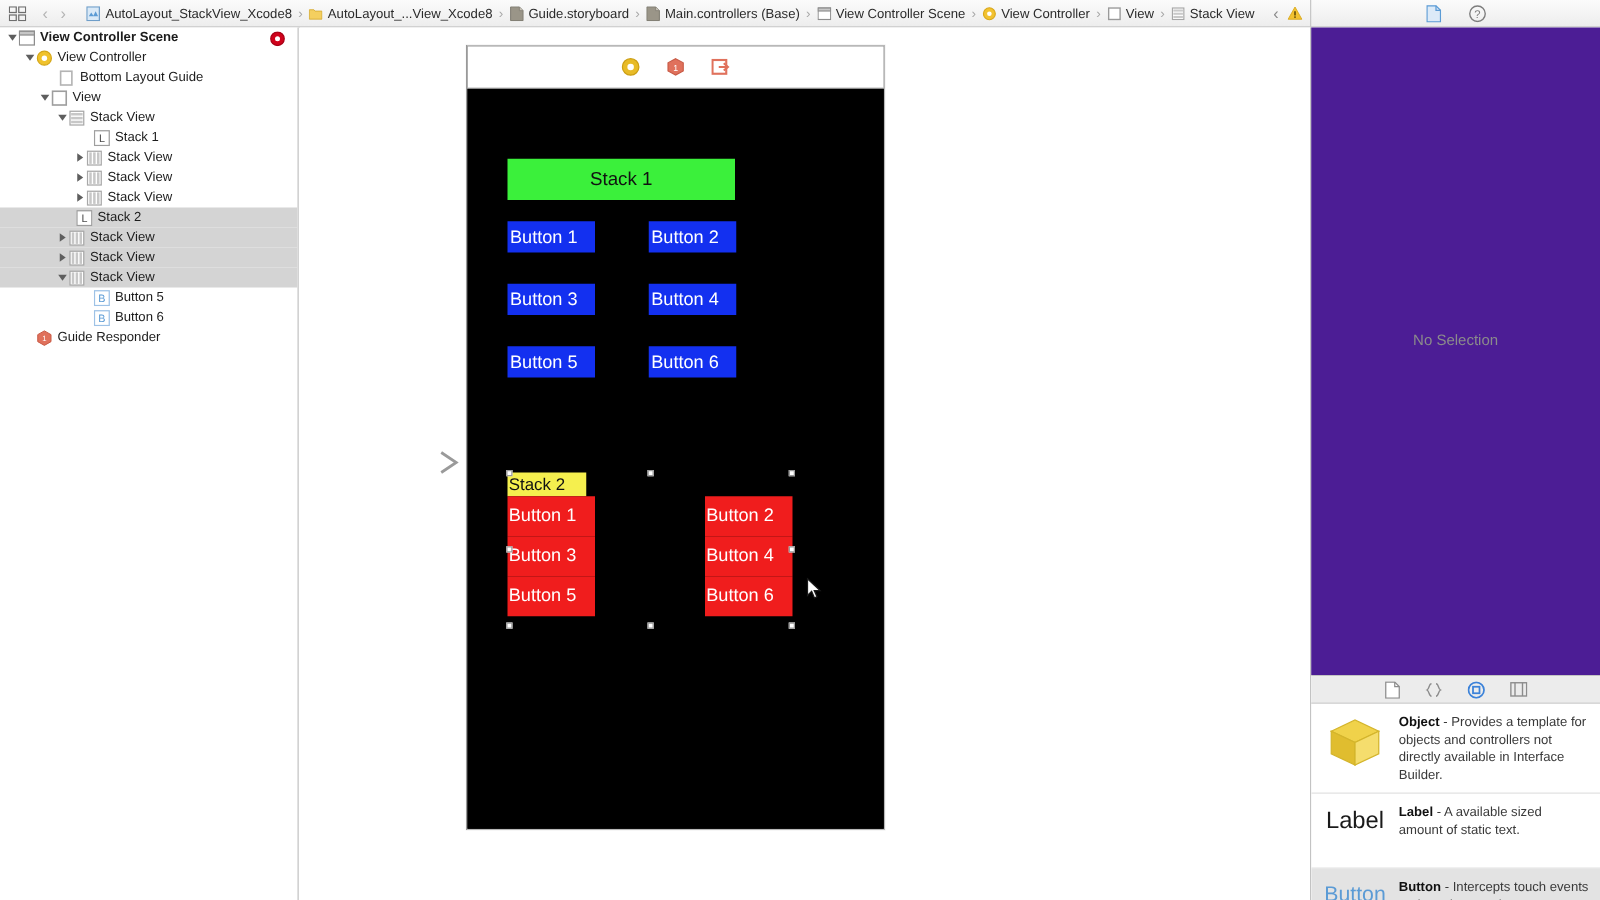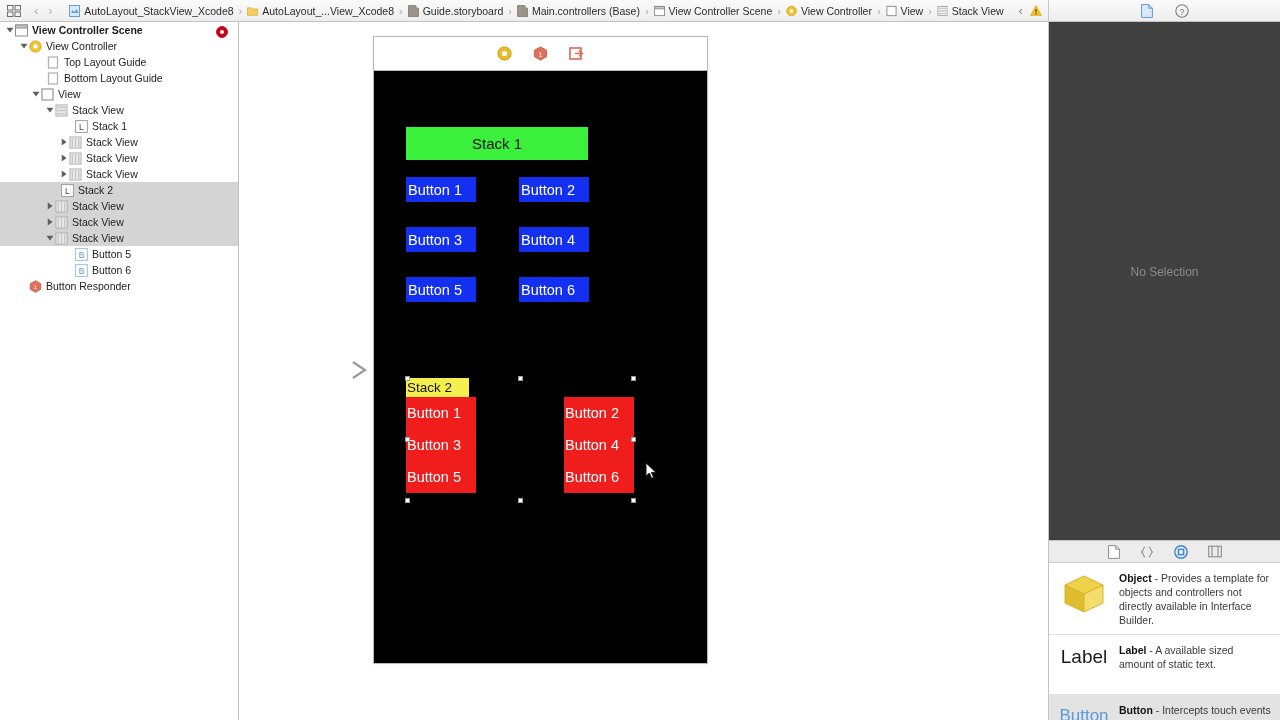--- a/index.html
+++ b/index.html
@@ -136,21 +136,21 @@
 
   
   .inspector {
     position: absolute; left: 1048px; top: 22px;
     width: 232px; height: 698px;
     background: #ececec;
     border-left: 1px solid #c3c3c3;
     display: flex; flex-direction: column;
   }
   .insp-top {
-    flex: 0 0 518px; position: relative; background: #404040;
+    flex: 0 0 518px; position: relative; background: #4c1d95;
   }
   .no-selection {
     position: absolute; left: 0; right: 0; top: 243px;
     text-align: center; font-size: 12px; color: #8b8b8b;
   }
   .lib {
     flex: 1 1 auto; background: #ffffff;
     border-top: 1px solid #c3c3c3;
     display: flex; flex-direction: column;
   }
@@ -331,28 +331,20 @@
             <circle cx="6.5" cy="6.5" r="2.2" fill="#fff"></circle>
           </svg>
           <span class="row-label">View Controller</span>
         </div>
         <div class="row">
           <span style="flex: 0 0 32px;"></span>
           <span class="tri"></span>
           <svg viewBox="0 0 13 13" class="ricon">
             <rect x="1.5" y="1" width="9" height="11" fill="#fff" stroke="#b4b4b4" stroke-width="1.3"></rect>
           </svg>
-          <span class="row-label">Top Layout Guide</span>
-        </div>
-        <div class="row">
-          <span style="flex: 0 0 32px;"></span>
-          <span class="tri"></span>
-          <svg viewBox="0 0 13 13" class="ricon">
-            <rect x="1.5" y="1" width="9" height="11" fill="#fff" stroke="#b4b4b4" stroke-width="1.3"></rect>
-          </svg>
           <span class="row-label">Bottom Layout Guide</span>
         </div>
         <div class="row">
           <span style="flex: 0 0 26px;"></span>
           <span class="tri">
             <svg viewBox="0 0 9 9" width="8" height="8">
               <path d="M0.6 2 L8.4 2 L4.5 7.4 Z" fill="#5e5e5e"></path>
             </svg>
           </span>
           <svg viewBox="0 0 13 13" class="ricon">
@@ -501,21 +493,21 @@
           </svg>
           <span class="row-label">Button 6</span>
         </div>
         <div class="row">
           <span style="flex: 0 0 14px;"></span>
           <span class="tri"></span>
           <svg viewBox="0 0 13 13" class="ricon">
             <path d="M6.5 0.7 L11.8 3.7 V9.3 L6.5 12.3 L1.2 9.3 V3.7 Z" fill="#e0715c" stroke="#c85a45" stroke-width="0.8"></path>
             <text x="6.5" y="9.2" font-size="6.2" fill="#fff" text-anchor="middle" font-family="Liberation Sans, sans-serif">1</text>
           </svg>
-          <span class="row-label">Button Responder</span>
+          <span class="row-label">Guide Responder</span>
         </div>
       </div>
   </div>
 
   <div class="canvas">
 
     <span class="entry-arrow">
       <svg width="85" height="22" viewBox="0 0 85 22">
         <defs>
           <linearGradient id="ga" x1="0" x2="1">

